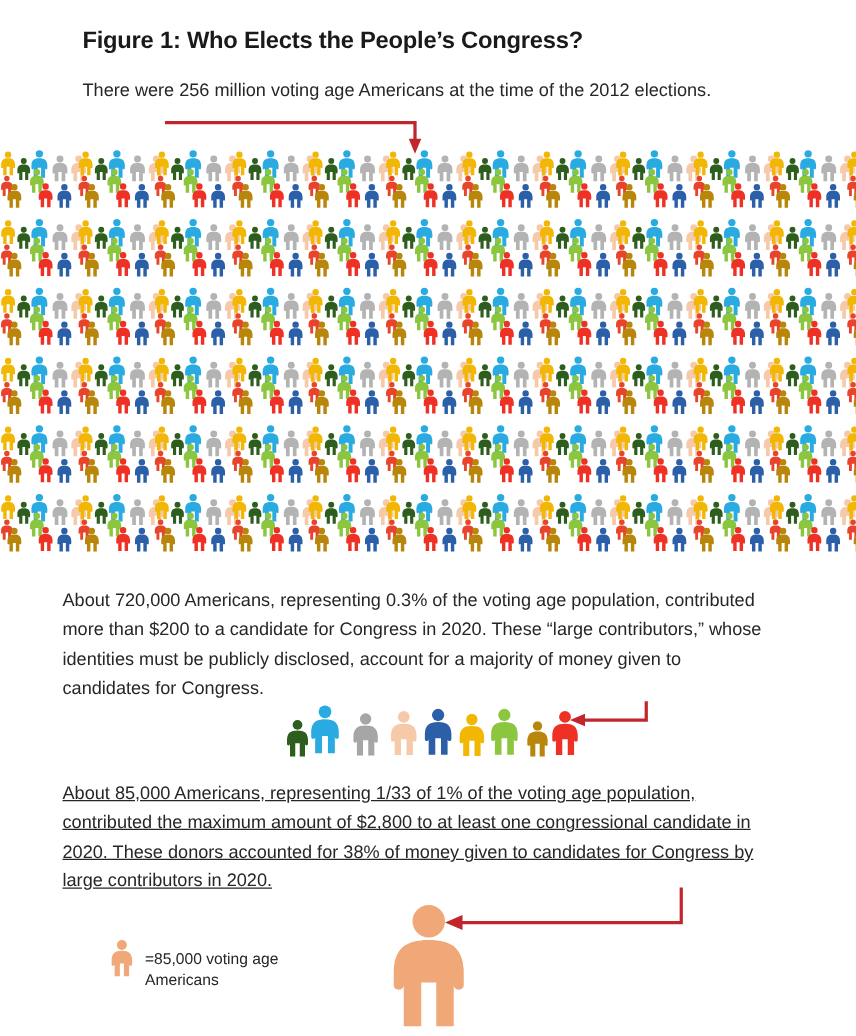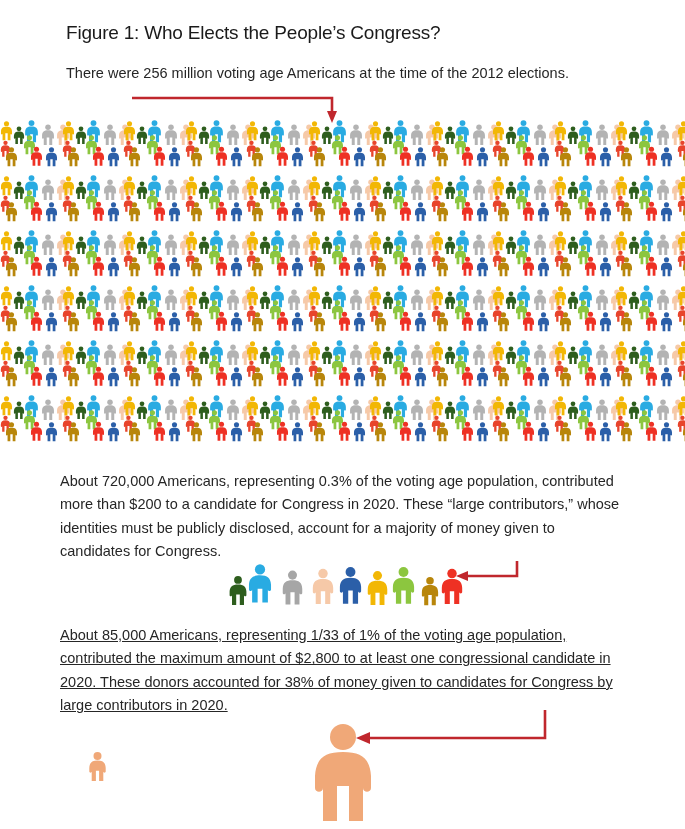--- a/index.html
+++ b/index.html
@@ -15,21 +15,21 @@
     font-family: "Liberation Sans", sans-serif;
     color: #262626;
   }
 
   
   .title {
     position: absolute;
     left: 66px;
     top: 22px;
     font-size: 19px;
-    font-weight: normal;
+    font-weight: bold;
     letter-spacing: -0.2px;
     color: #1a1a1a;
     white-space: nowrap;
   }
   .intro {
     position: absolute;
     left: 66px;
     top: 62px;
     width: 540px;
     font-size: 14.5px;
@@ -71,21 +71,21 @@
     left: 228px;
     top: 560px;
     width: 240px;
     height: 46px;
   }
   #donor-row .fig { position: absolute; bottom: 0; }
 
   
   .para {
     position: absolute;
-    left: 60px;
+    left: 50px;
     width: 560px;
     font-size: 14.5px;
     line-height: 1.62;
     color: #262626;
   }
   #para-large { top: 470px; }
   #para-max   { top: 624px; text-decoration: underline; }
 
   
   #legend {
@@ -3041,13 +3041,14 @@
            L53,64 C53,69 61,69 61,64 L61,52 C60,35 52,28 33,28 Z" fill="#F0A878"></path>
 </svg>
 
 <div id="legend">
   <svg width="19" height="30" viewBox="0 0 19 30">
     <circle cx="9.5" cy="4" r="4" fill="#F0A878"></circle>
     <path d="M9.5,8.5 C3.8,8.5 1.5,10.8 1.3,16 L1.3,19.5 C1.3,21 3.7,21 3.7,19.5
              L3.7,16 L3.7,29 L7.9,29 L7.9,18.7 L11.1,18.7 L11.1,29 L15.3,29 L15.3,16
              L15.3,19.5 C15.3,21 17.7,21 17.7,19.5 L17.7,16 C17.5,10.8 15.2,8.5 9.5,8.5 Z" fill="#F0A878"></path>
   </svg>
+  <div id="legend-text">=85,000 voting age Americans</div>
 </div>
 
 </body></html>

